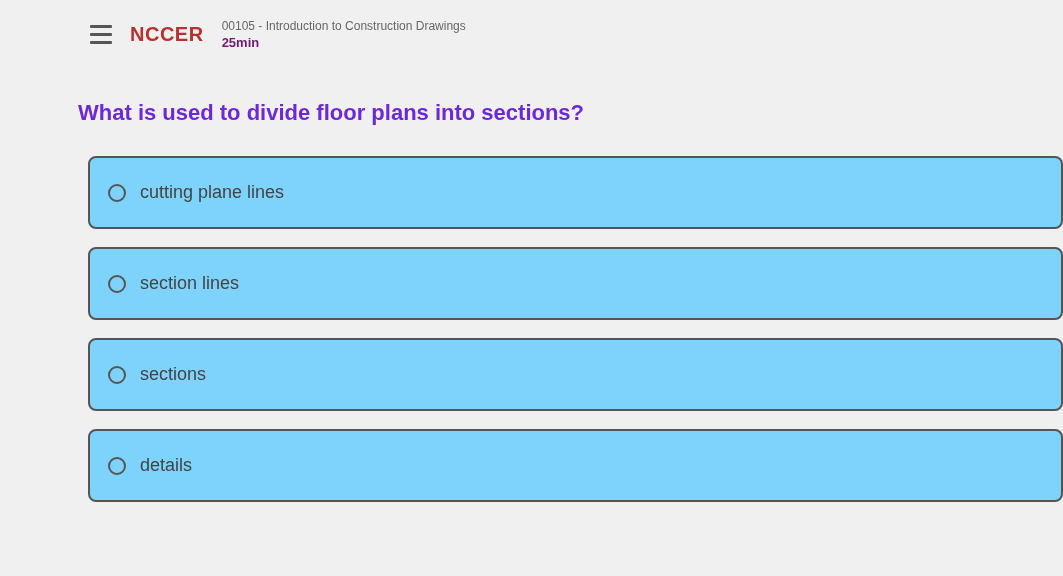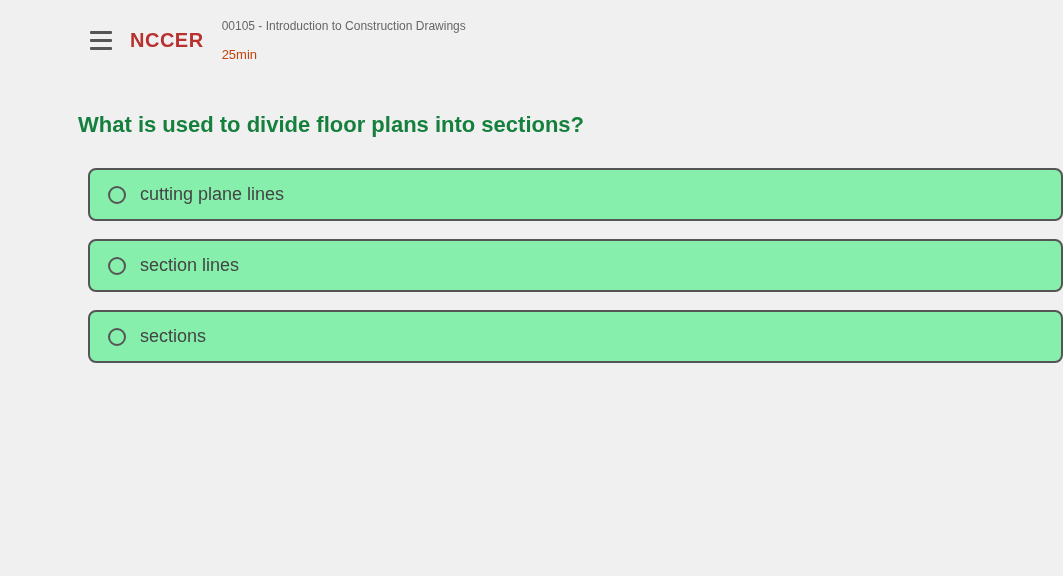--- a/index.html
+++ b/index.html
@@ -43,45 +43,45 @@
     .title-block {
       display: flex;
       flex-direction: column;
     }
     .course-title {
       color: #666;
       font-size: 12px;
       font-weight: 500;
     }
     .duration {
-      color: #c2410c;
+      color: #701a75;
       font-size: 13px;
-      font-weight: 400;
-      margin-top: 14px;
+      font-weight: 700;
+      margin-top: 2px;
     }
     .question {
       margin: 40px 0 30px 78px;
       font-size: 22px;
       font-weight: 700;
-      color: #15803d;
+      color: #6d28d9;
     }
     .options {
       display: flex;
       flex-direction: column;
       gap: 18px;
       padding-left: 88px;
     }
     .option {
       display: flex;
       align-items: center;
       gap: 14px;
       border: 2px solid #555;
       border-radius: 8px;
-      padding: 14px 18px;
-      background: #86efac;
+      padding: 24px 18px;
+      background: #7dd3fc;
       cursor: pointer;
       min-height: 52px;
     }
     .radio {
       width: 18px;
       height: 18px;
       border: 2px solid #555;
       border-radius: 50%;
       flex-shrink: 0;
     }
@@ -114,13 +114,17 @@
     <div class="option-label">cutting plane lines</div>
   </div>
   <div class="option">
     <div class="radio"></div>
     <div class="option-label">section lines</div>
   </div>
   <div class="option">
     <div class="radio"></div>
     <div class="option-label">sections</div>
   </div>
+  <div class="option">
+    <div class="radio"></div>
+    <div class="option-label">details</div>
+  </div>
 </div>
 
 </body></html>

